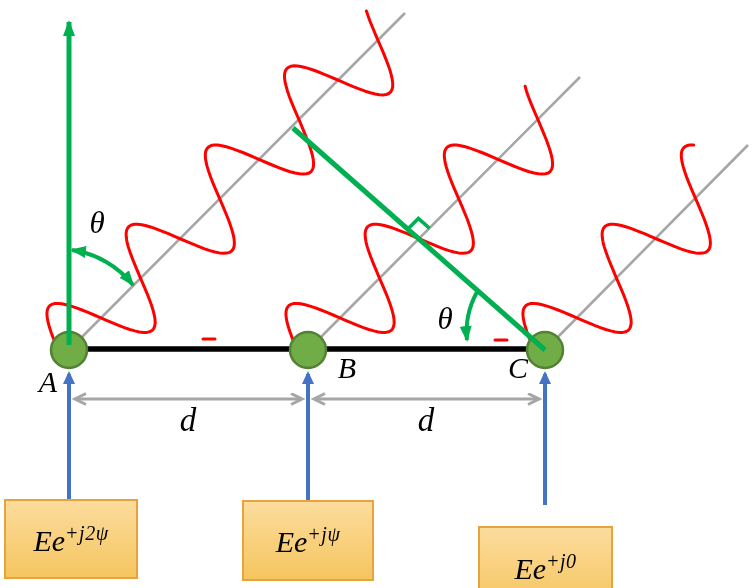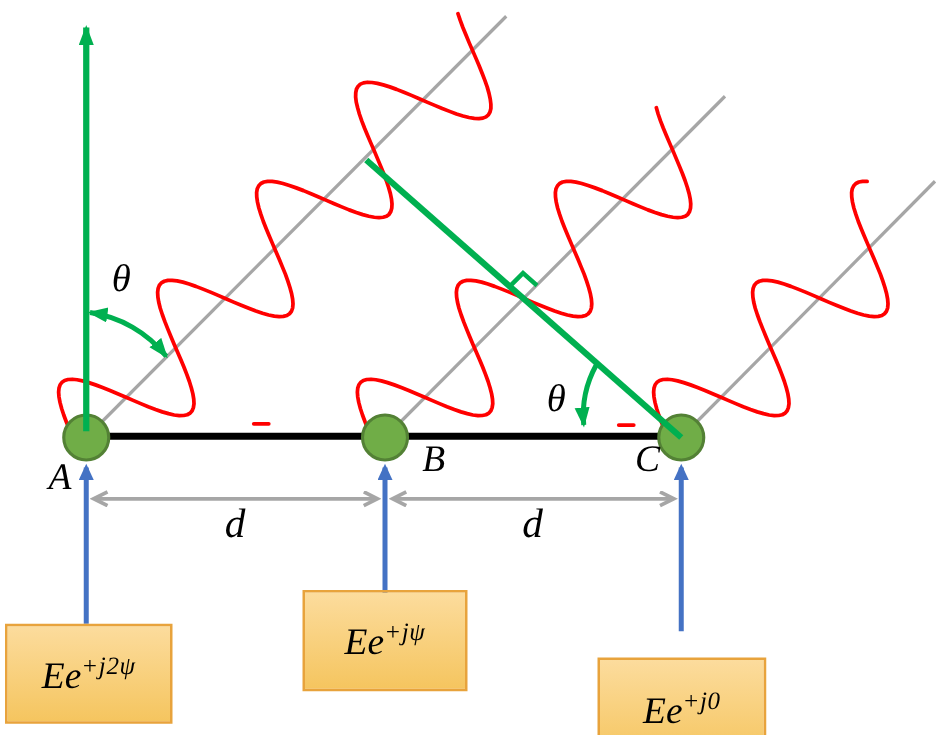--- a/index.html
+++ b/index.html
@@ -18,21 +18,21 @@
   #lbl-d1,#lbl-d2{font-size:33px;}
   .sigbox{
     position:absolute;box-sizing:border-box;
     border:2.5px solid var(--box-border,#E8A33C);
     background:linear-gradient(180deg,var(--box-top,#FCDC9D),var(--box-bottom,#F5C55F));
     display:flex;align-items:center;justify-content:center;
   }
   .formula{font-style:italic;font-size:30px;color:#000;line-height:1;}
   .formula sup{font-size:20px;vertical-align:0.55em;letter-spacing:0.5px;}
   #box-a{left:4px;top:499px;width:134px;height:80px;}
-  #box-b{left:242px;top:472px;width:132px;height:81px;}
+  #box-b{left:242px;top:500px;width:132px;height:81px;}
   #box-c{left:478px;top:505px;width:135px;height:82px;margin-top:21px;}
 </style>
 </head>
 <body>
 
 <div class="stage">
 
   <svg id="dwg" width="756" height="588" viewBox="0 0 756 588">
       <defs>
         <marker id="mGreen" markerUnits="userSpaceOnUse" markerWidth="18" markerHeight="14" refX="14" refY="6" orient="auto-start-reverse">

